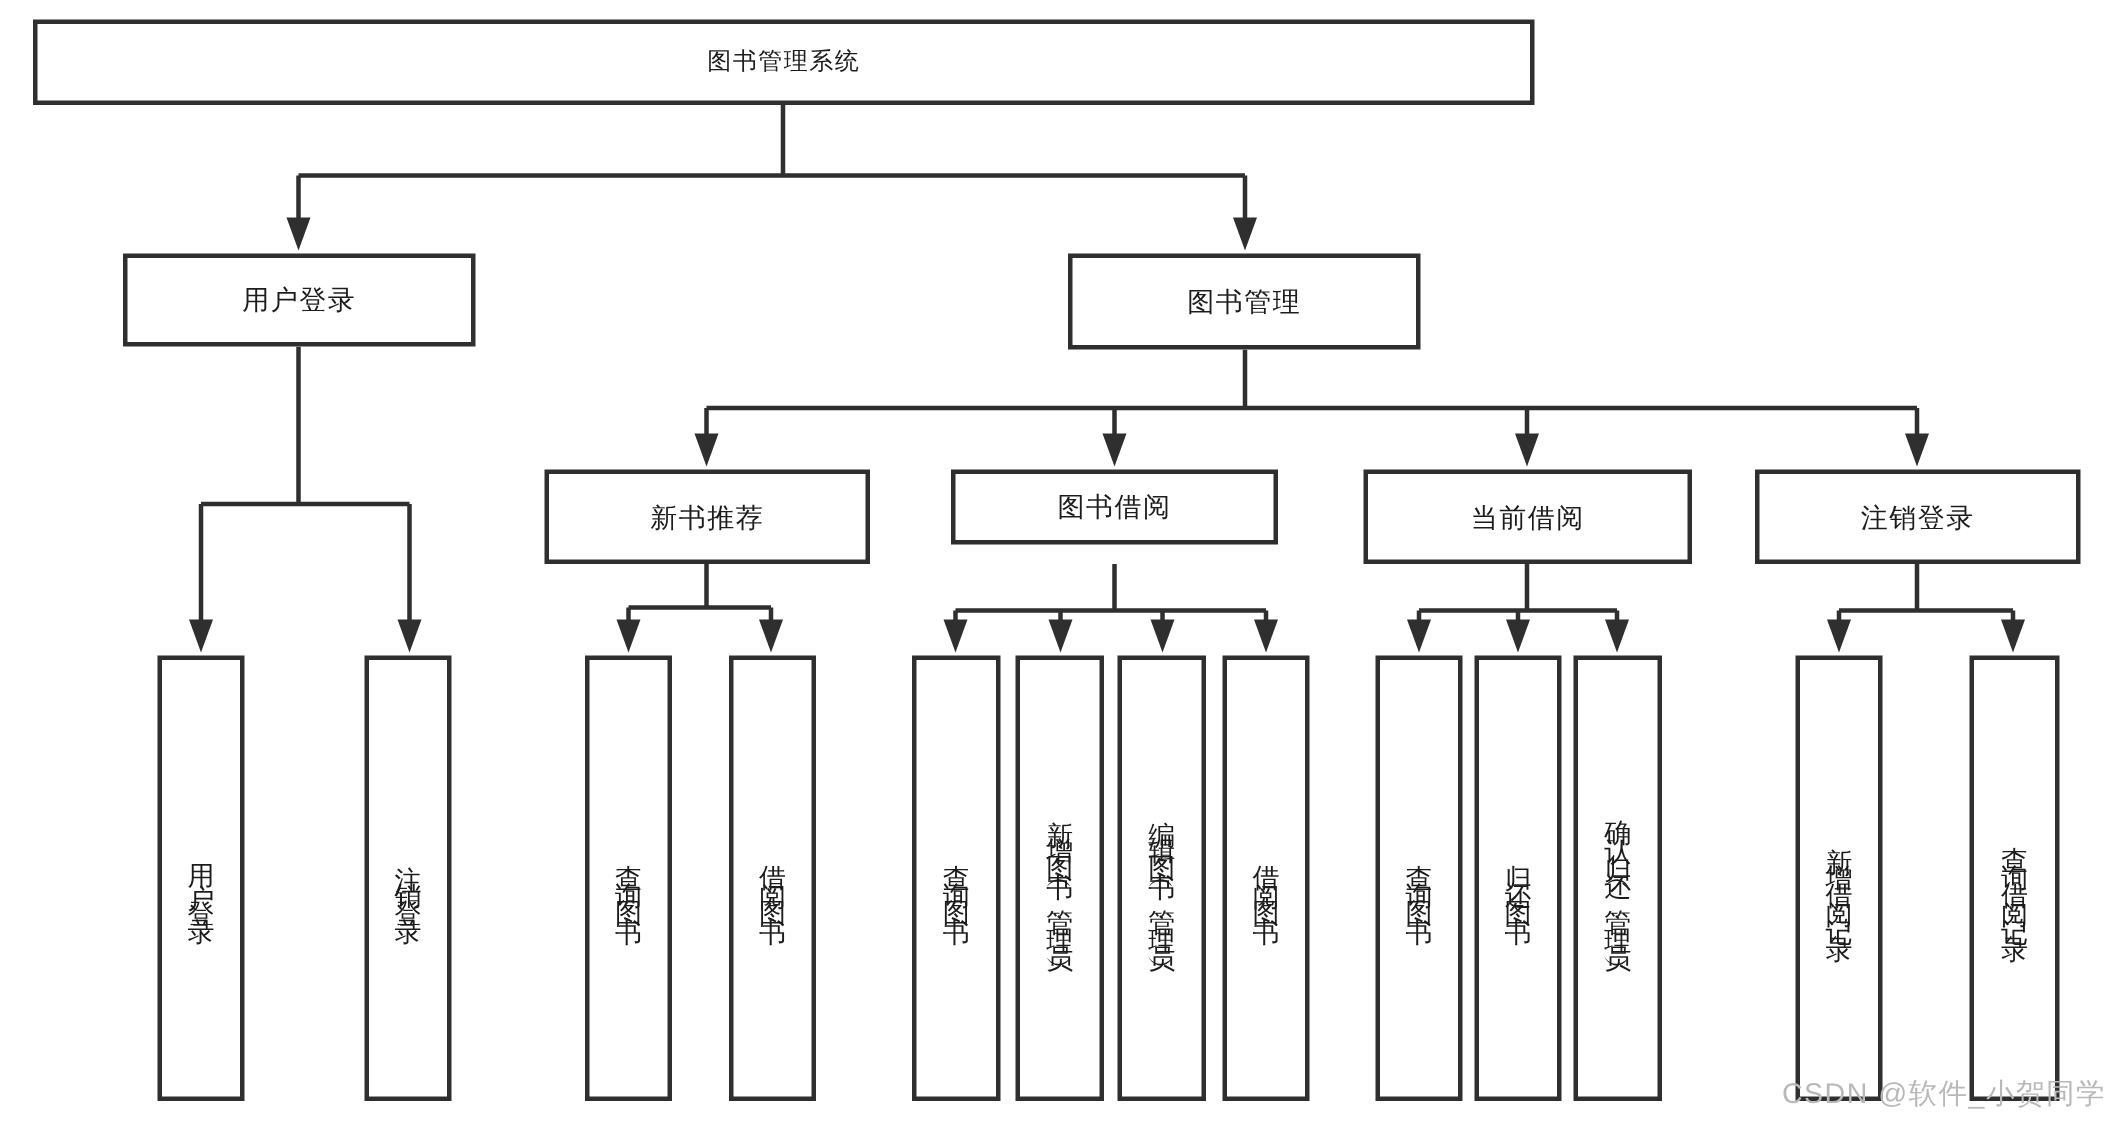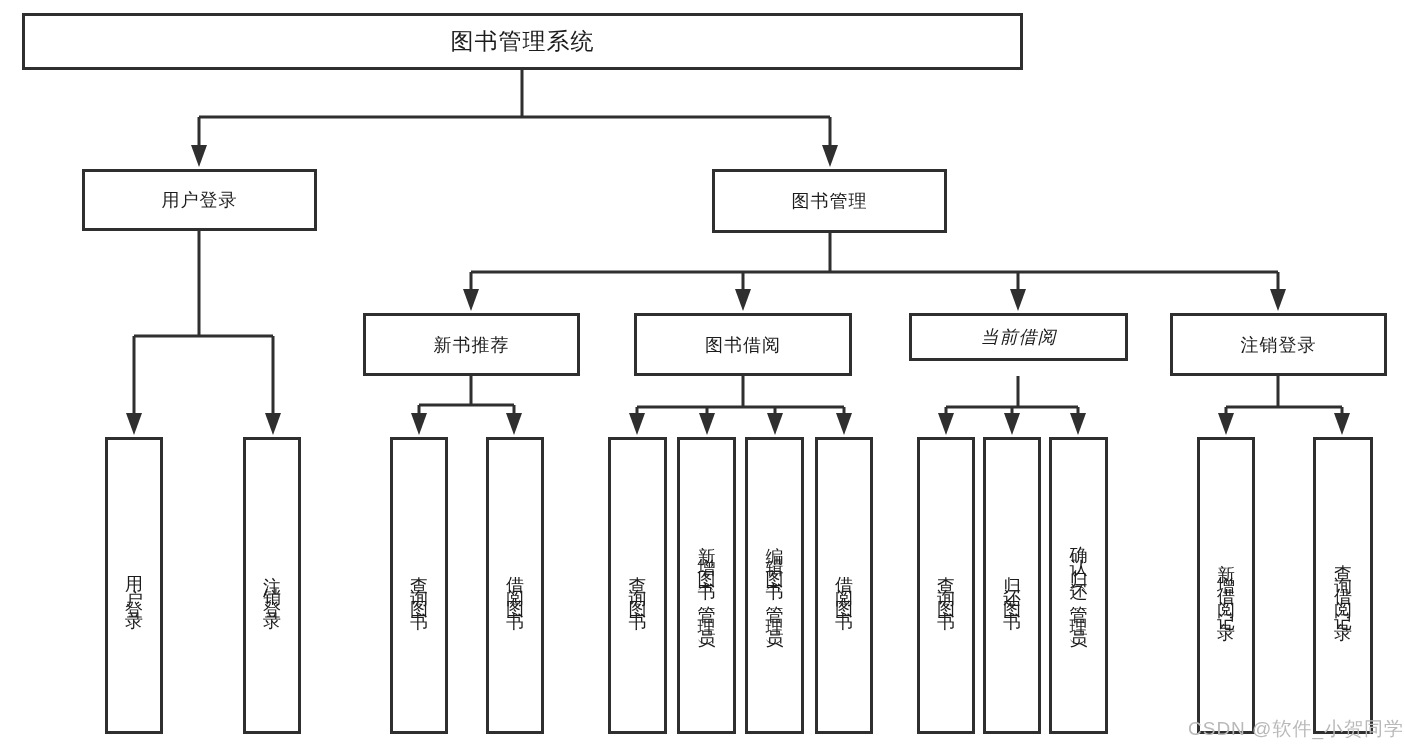--- a/index.html
+++ b/index.html
@@ -11,21 +11,21 @@
     box-sizing:border-box;
     border:3px solid #2f2f2f;
     background:#ffffff;
     display:flex;
     align-items:center;
     justify-content:center;
     color:#1c1c1c;
     z-index:2;
   }
   .node.h{font-size:18px;letter-spacing:1px;}
-  .node.root{font-size:23px;letter-spacing:1px;}
+  .node.root{font-size:16px;letter-spacing:1px;}
   .node.v{
     writing-mode:vertical-rl;
     font-size:18px;
     letter-spacing:12px;
     line-height:1;
   }
   .watermark{
     position:absolute;
     z-index:5;
     color:#b9b9b9;
@@ -71,22 +71,22 @@
       <polygon points="1334,413 1350,413 1342,435"></polygon>
     </g>
   </svg>
 
   <div class="node root h" style="left:22px;top:13px;width:1001px;height:57px;">图书管理系统</div>
 
   <div class="node h" style="left:82px;top:169px;width:235px;height:62px;">用户登录</div>
   <div class="node h" style="left:363px;top:313px;width:217px;height:63px;">新书推荐</div>
 
   <div class="node h" style="left:712px;top:169px;width:235px;height:64px;">图书管理</div>
-  <div class="node h" style="left:634px;top:313px;width:218px;height:63px;">图书借阅</div>
-  <div class="node h" style="left:909px;top:313px;width:219px;height:48px;font-style:italic;">当前借阅</div>
+  <div class="node h" style="left:634px;top:313px;width:218px;height:50px;">图书借阅</div>
+  <div class="node h" style="left:909px;top:313px;width:219px;height:63px;">当前借阅</div>
   <div class="node h" style="left:1170px;top:313px;width:217px;height:63px;">注销登录</div>
 
   <div class="node v" style="left:105px;top:437px;width:58px;height:297px;">用户登录</div>
   <div class="node v" style="left:243px;top:437px;width:58px;height:297px;">注销登录</div>
 
   <div class="node v" style="left:390px;top:437px;width:58px;height:297px;">查询图书</div>
   <div class="node v" style="left:486px;top:437px;width:58px;height:297px;">借阅图书</div>
 
   <div class="node v" style="left:608px;top:437px;width:59px;height:297px;">查询图书</div>
   <div class="node v" style="left:677px;top:437px;width:59px;height:297px;">新增图书（管理员）</div>

